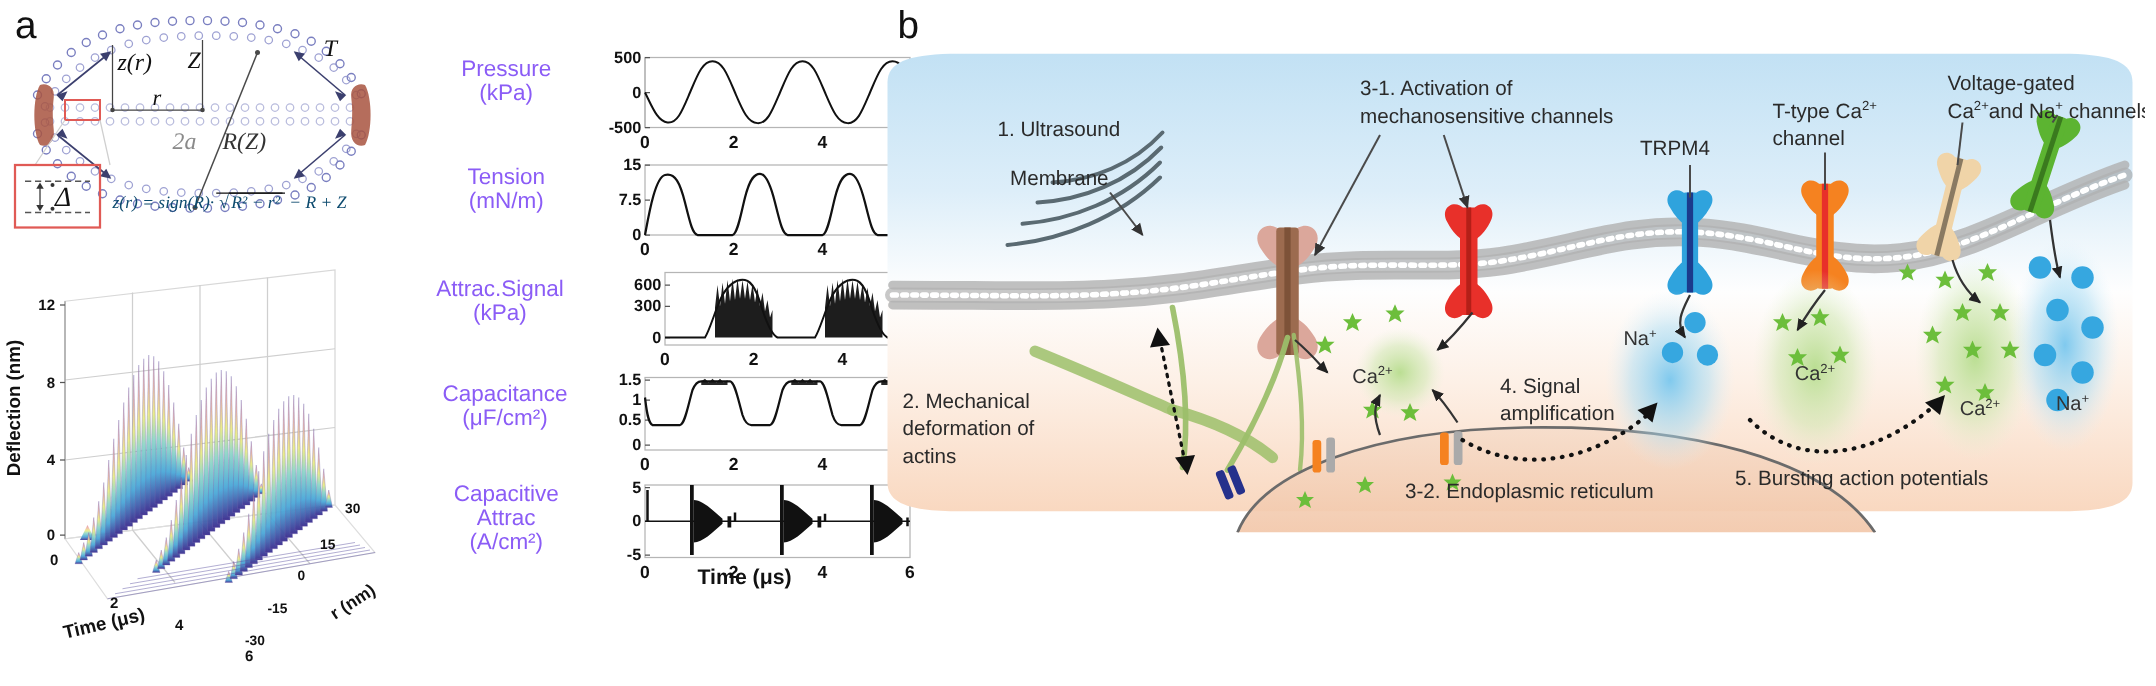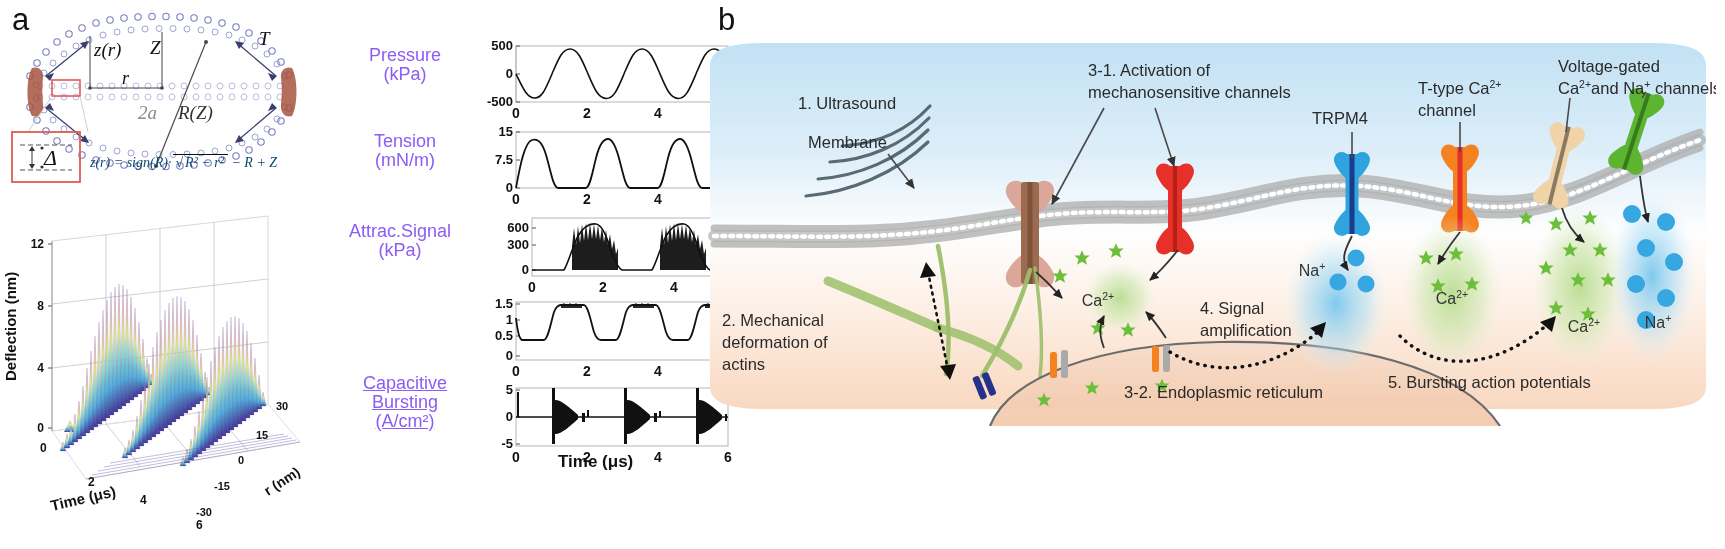--- a/index.html
+++ b/index.html
@@ -521,20 +521,24 @@
         </g>
         <g class="xtick-txt">
           <text x="34" y="80" text-anchor="middle">0</text>
           <text x="105" y="80" text-anchor="middle">2</text>
           <text x="176" y="80" text-anchor="middle">4</text>
           <text x="246" y="80" text-anchor="middle">6</text>
         </g>
       </svg>
     </div>
 
+    <div class="ts-label" style="left:-4px;top:272px;width:156px;">
+      <div>Capacitance</div>
+      <div>(μF/cm²)</div>
+    </div>
     <div class="ts-plot" style="left:152px;top:262px;text-align:center;">
       <svg width="258" height="86" viewBox="0 0 258 86">
         <g stroke="#b5b5b5" stroke-width="1" fill="none">
           <rect x="34" y="6" width="212" height="58"></rect>
         </g>
         <g stroke="#555" stroke-width="1">
           <path d="M34,8 L38,8"></path>
             <path d="M34,24 L38,24"></path>
             <path d="M34,40 L38,40"></path>
             <path d="M34,60 L38,60"></path>
@@ -555,23 +559,23 @@
         </g>
         <g class="xtick-txt">
           <text x="34" y="80" text-anchor="middle">0</text>
           <text x="105" y="80" text-anchor="middle">2</text>
           <text x="176" y="80" text-anchor="middle">4</text>
           <text x="246" y="80" text-anchor="middle">6</text>
         </g>
       </svg>
     </div>
 
-    <div class="ts-label" style="left:0px;top:340px;width:150px;text-decoration:underline;">
+    <div class="ts-label" style="left:0px;top:352px;width:150px;">
       <div>Capacitive</div>
-      <div>Bursting</div>
+      <div>Attrac</div>
       <div>(A/cm²)</div>
     </div>
     <div class="ts-plot" style="left:152px;top:348px;">
       <svg width="258" height="96" viewBox="0 0 258 96">
         <g stroke="#b5b5b5" stroke-width="1" fill="none">
           <rect x="34" y="6" width="212" height="58"></rect>
         </g>
         <g stroke="#555" stroke-width="1">
             <path d="M34,8 L38,8"></path>
             <path d="M34,35 L38,35"></path>

